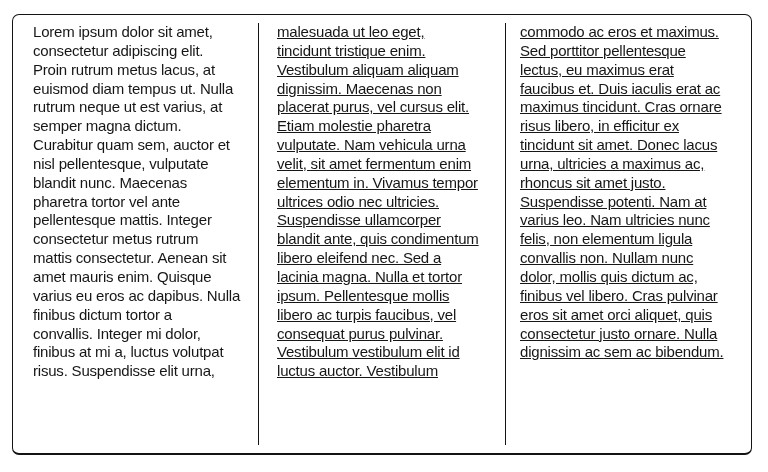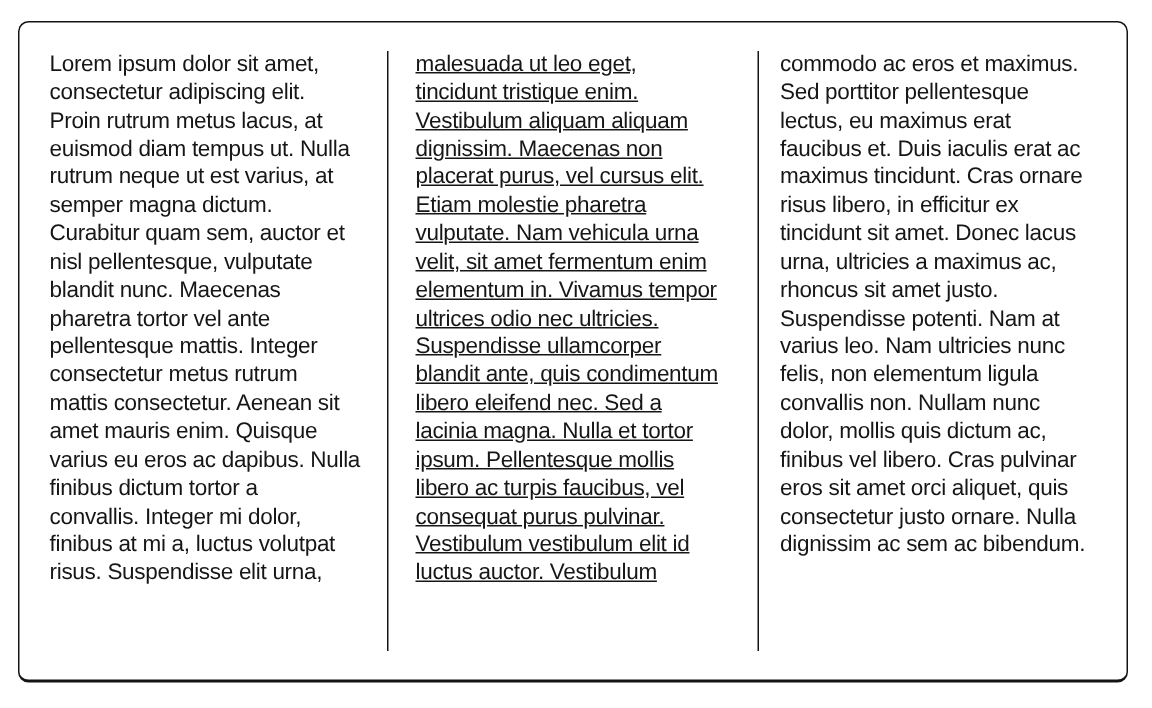--- a/index.html
+++ b/index.html
@@ -19,37 +19,37 @@
     position: absolute;
     left: 12px;
     top: 14px;
     width: 740px;
     height: 441px;
     box-sizing: border-box;
     background: var(--bg, #ffffff);
     border: 1px solid var(--border, #141414);
     border-bottom-width: 2px;
     border-radius: 7px;
-    padding: 19px 20px;
+    padding: 8px 20px;
     display: flex;
     flex-direction: row;
     align-items: stretch;
   }
   .col {
     box-sizing: border-box;
     color: var(--text, #161616);
     font-size: 15px;
     line-height: 18.85px;
     letter-spacing: -0.2px;
     white-space: pre;
     overflow: visible;
   }
   .col-1 { width: 225px; padding-right: 18px; }
   .col-2 { width: 246px; padding: 0 18px; text-decoration: underline; }
-  .col-3 { width: 225px; padding-left: 14px; }
+  .col-3 { width: 225px; padding-left: 14px; text-decoration: underline; }
   .divider {
     width: 1px;
     flex: 0 0 1px;
     background: var(--border, #141414);
     align-self: stretch;
   }
 </style>
 </head>
 <body>
 

